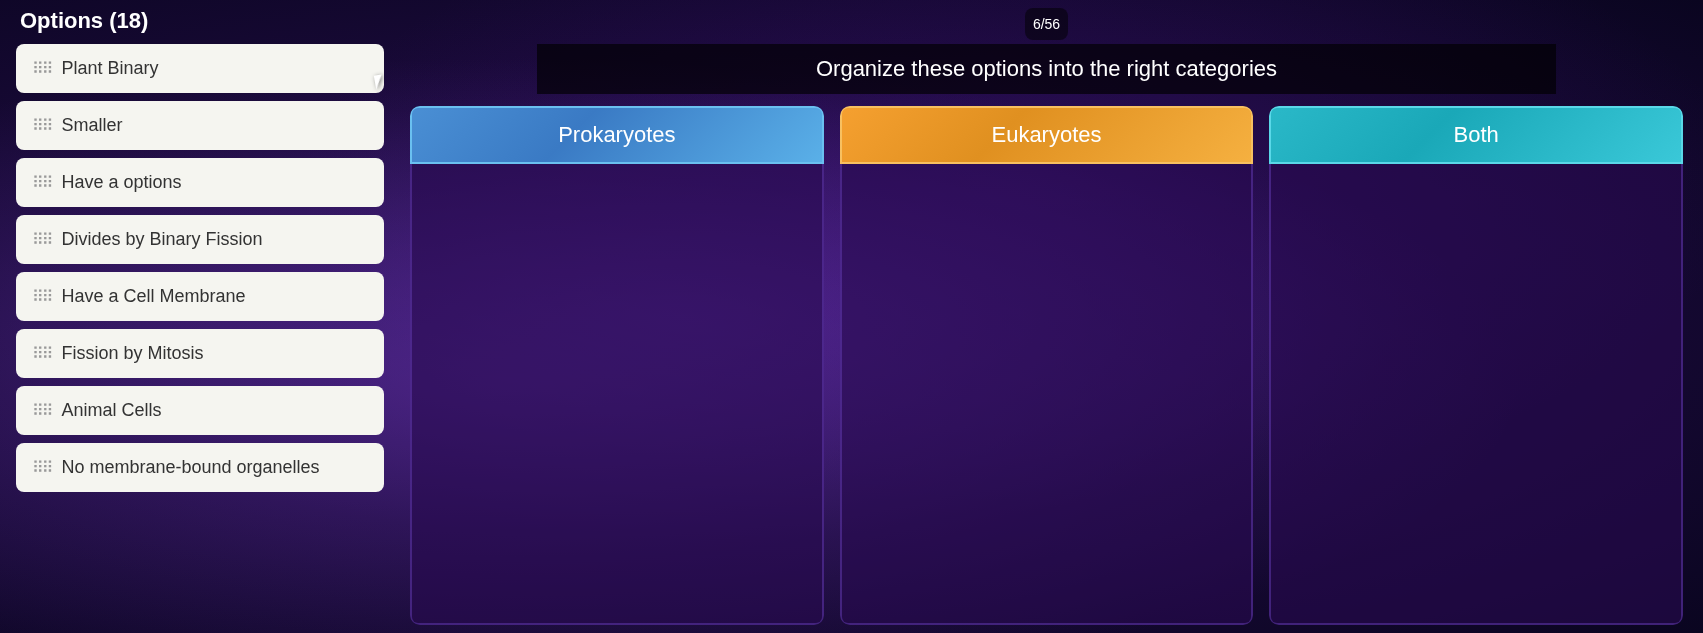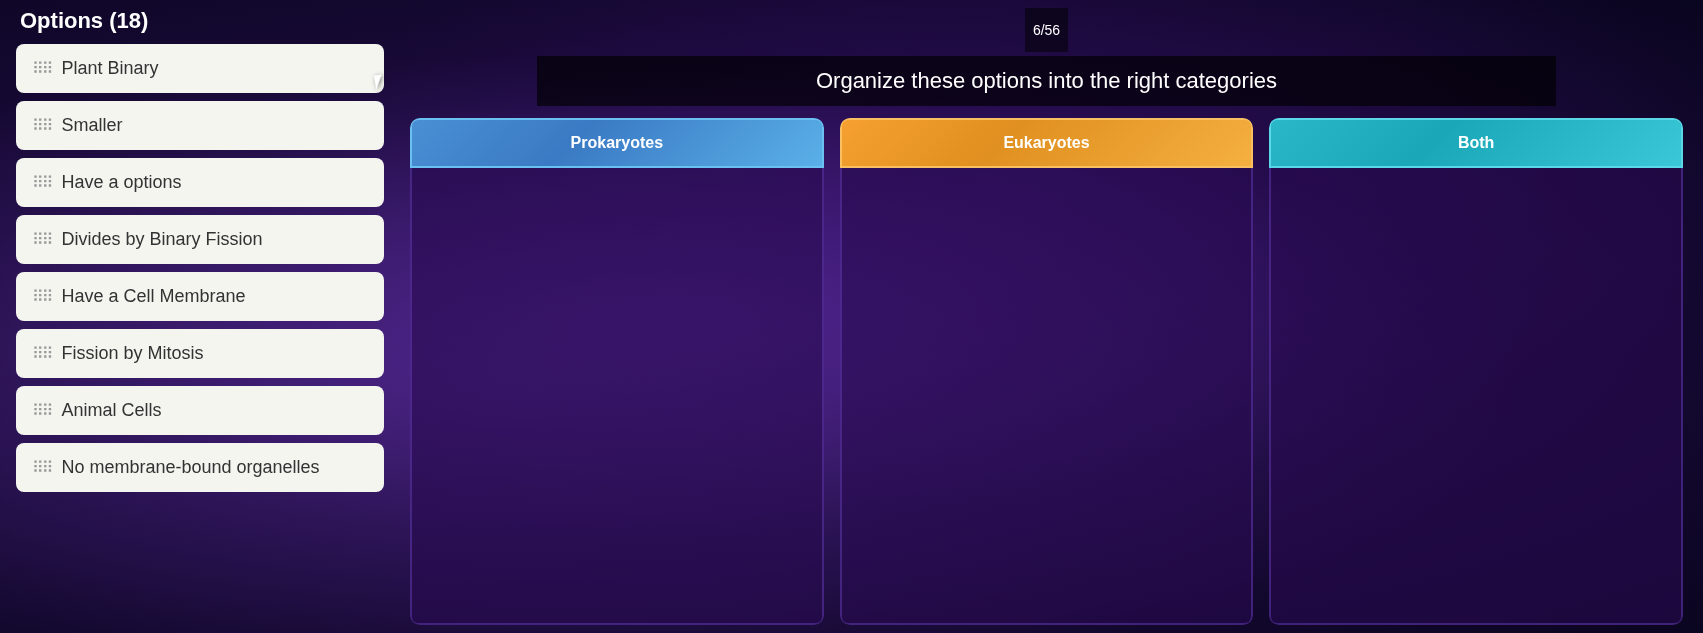--- a/index.html
+++ b/index.html
@@ -82,22 +82,22 @@
     .progress-area {
       display: flex;
       justify-content: center;
       margin-bottom: 4px;
     }
 
     .progress-text {
       color: #ffffff;
       font-size: 14px;
       background: rgba(0,0,0,0.5);
-      padding: 14px 8px;
-      border-radius: 0;
+      padding: 8px 8px;
+      border-radius: 8px;
     }
 
     .instruction {
       background: rgba(0, 0, 0, 0.65);
       color: white;
       text-align: center;
       padding: 12px 24px;
       border-radius: 0;
       font-size: 22px;
       font-weight: 400;
@@ -116,22 +116,22 @@
       flex: 1;
       border-radius: 10px;
       overflow: hidden;
       display: flex;
       flex-direction: column;
     }
 
     .drop-zone-header {
       padding: 14px 20px;
       text-align: center;
-      font-size: 16px;
-      font-weight: 700;
+      font-size: 22px;
+      font-weight: 400;
       color: white;
       border-radius: 8px 8px 0 0;
     }
 
     .prokaryotes-header {
       background: linear-gradient(135deg, #4a8fd4 0%, #3a7ac4 40%, #5ab0e8 100%);
       border: 2px solid #6ac0f0;
     }
 
     .both-header {

